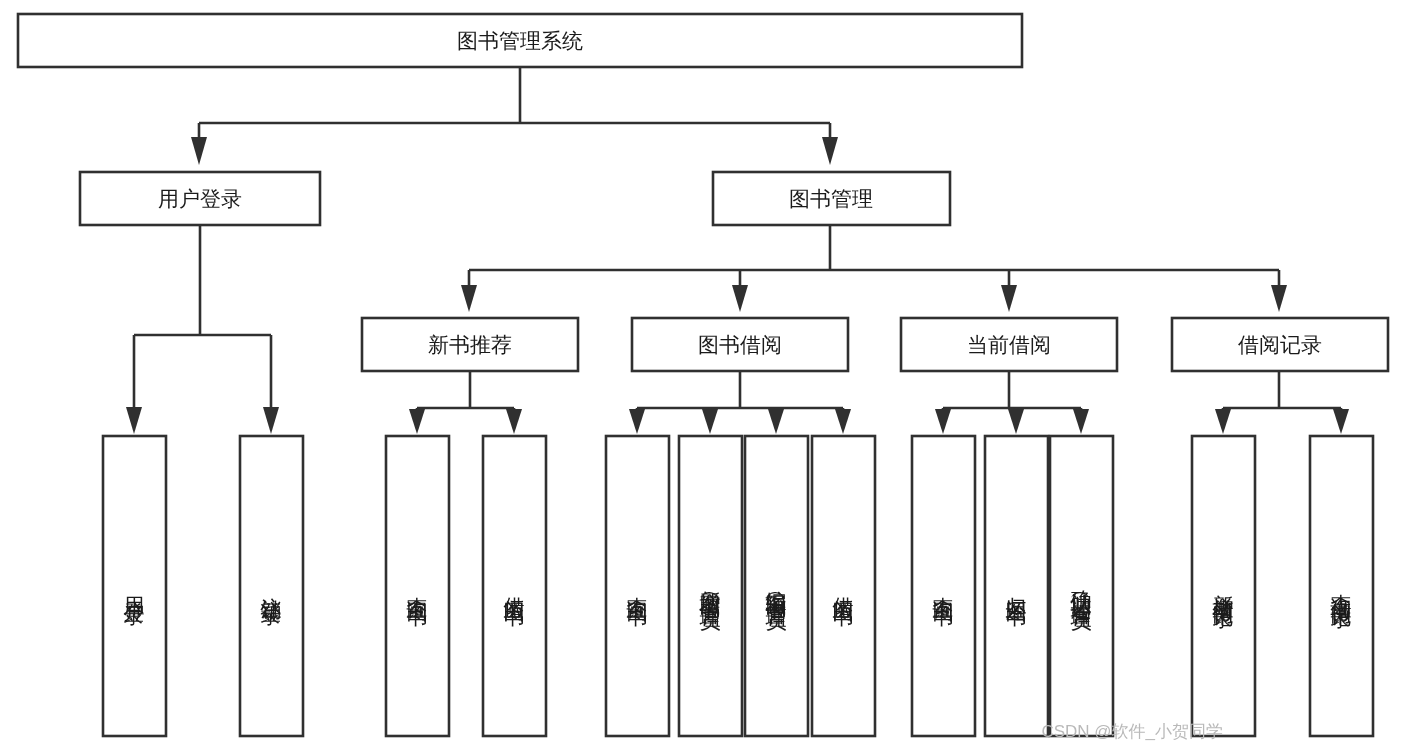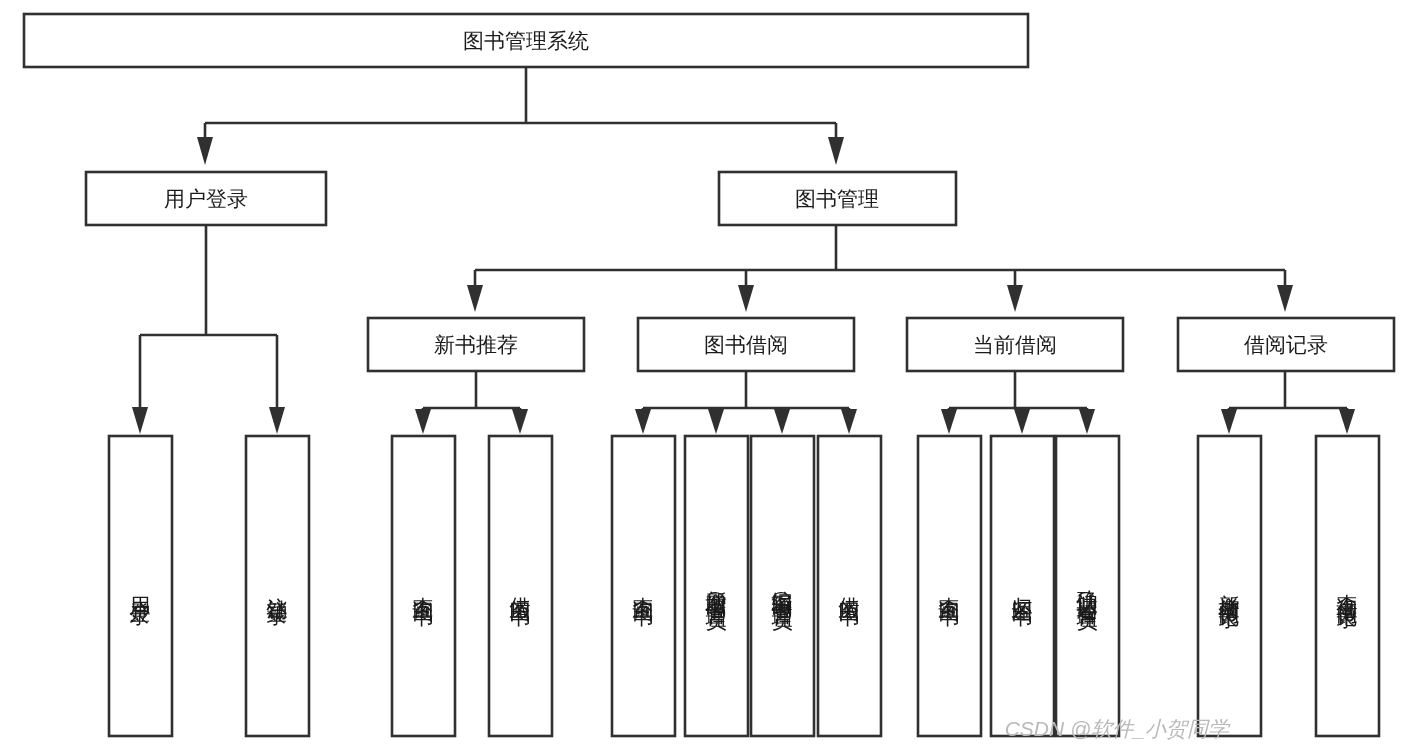--- a/index.html
+++ b/index.html
@@ -11,21 +11,20 @@
     width: 1405px;
     height: 747px;
     font-family: "Liberation Sans", "DejaVu Sans", sans-serif;
     overflow: hidden;
     position: relative;
   }
   #diagram-root {
     position: relative;
     width: 1231px;
     height: 747px;
-    margin-left: 6px;
   }
   svg#tree-svg {
     position: absolute;
     left: 0;
     top: 0;
     width: 1405px;
     height: 747px;
   }
   .node-box {
     fill: #ffffff;
@@ -64,25 +63,24 @@
     line-height: 1.0;
     color: #1b1b1b;
     letter-spacing: 3px;
     white-space: nowrap;
   }
   .watermark {
     position: absolute;
     right: 8px;
     bottom: 4px;
     font-family: "Liberation Sans", "DejaVu Sans", sans-serif;
-    font-size: 21px;
+    font-size: 17px;
     color: #b9b9b9;
     white-space: nowrap;
     pointer-events: none;
-    font-style: italic;
   }
 </style>
 </head>
 <body>
 
 <div id="diagram-root">
 
   <svg id="tree-svg" viewBox="0 0 1405 747">
 
     <g>

